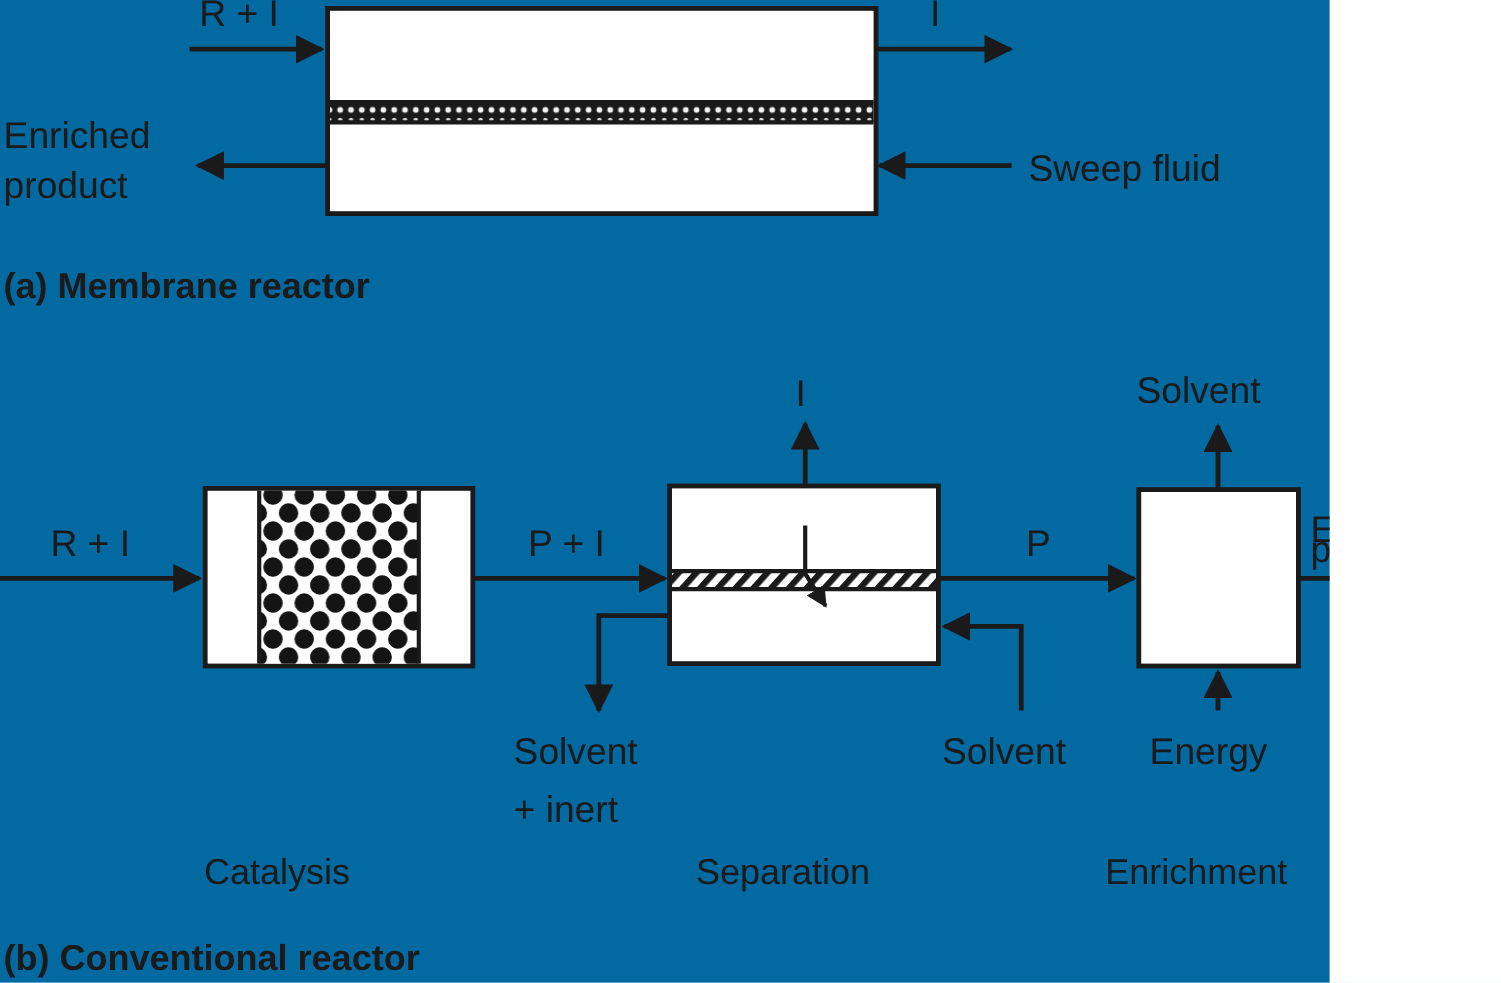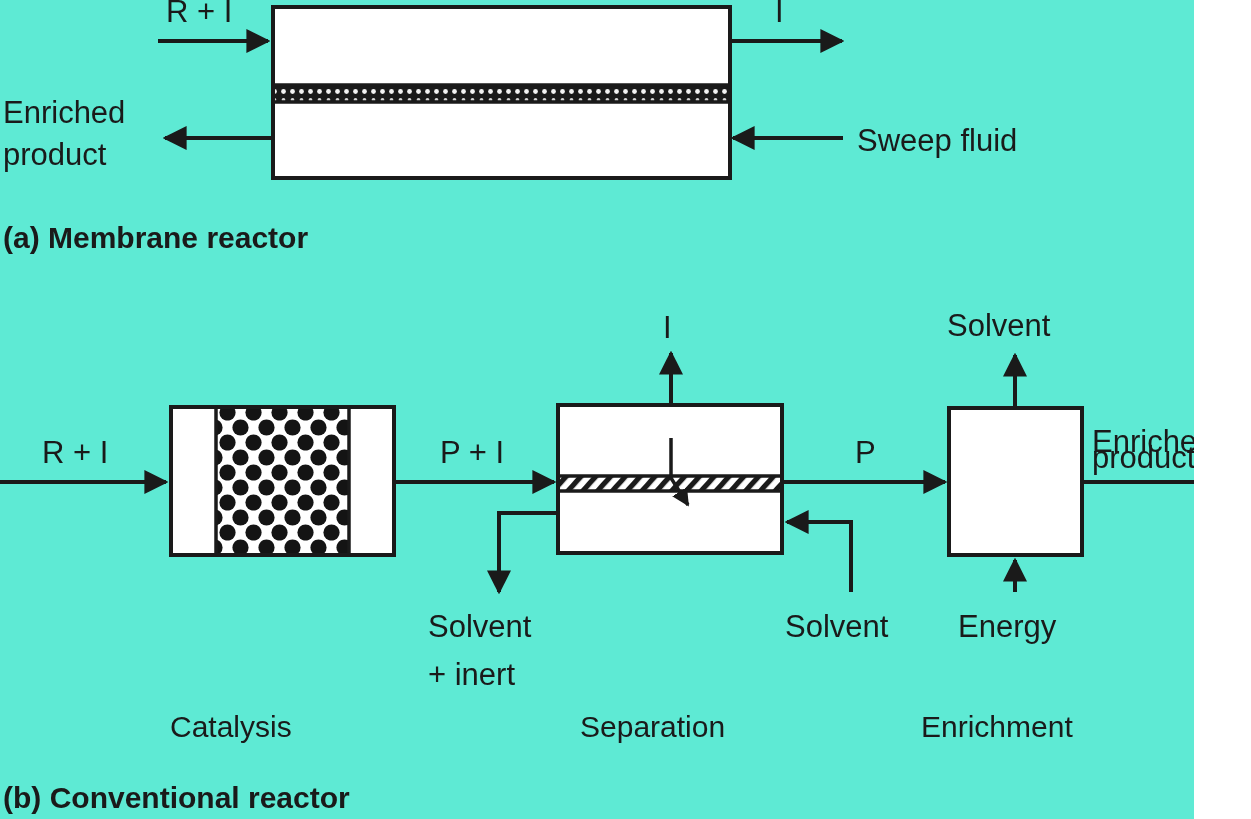--- a/index.html
+++ b/index.html
@@ -6,23 +6,23 @@
   html, body {
     margin: 0;
     padding: 0;
     background: #ffffff;
   }
   body {
     font-family: "Liberation Sans", sans-serif;
   }
   #figure-root {
     position: relative;
-    width: 1194px;
+    width: 1108px;
     height: 819px;
-    background: #5eead4;
+    background: #0369a1;
     overflow: hidden;
   }
   #figure-svg {
     position: absolute;
     left: 0;
     top: 0;
     width: 1251px;
     height: 819px;
     display: block;
   }

